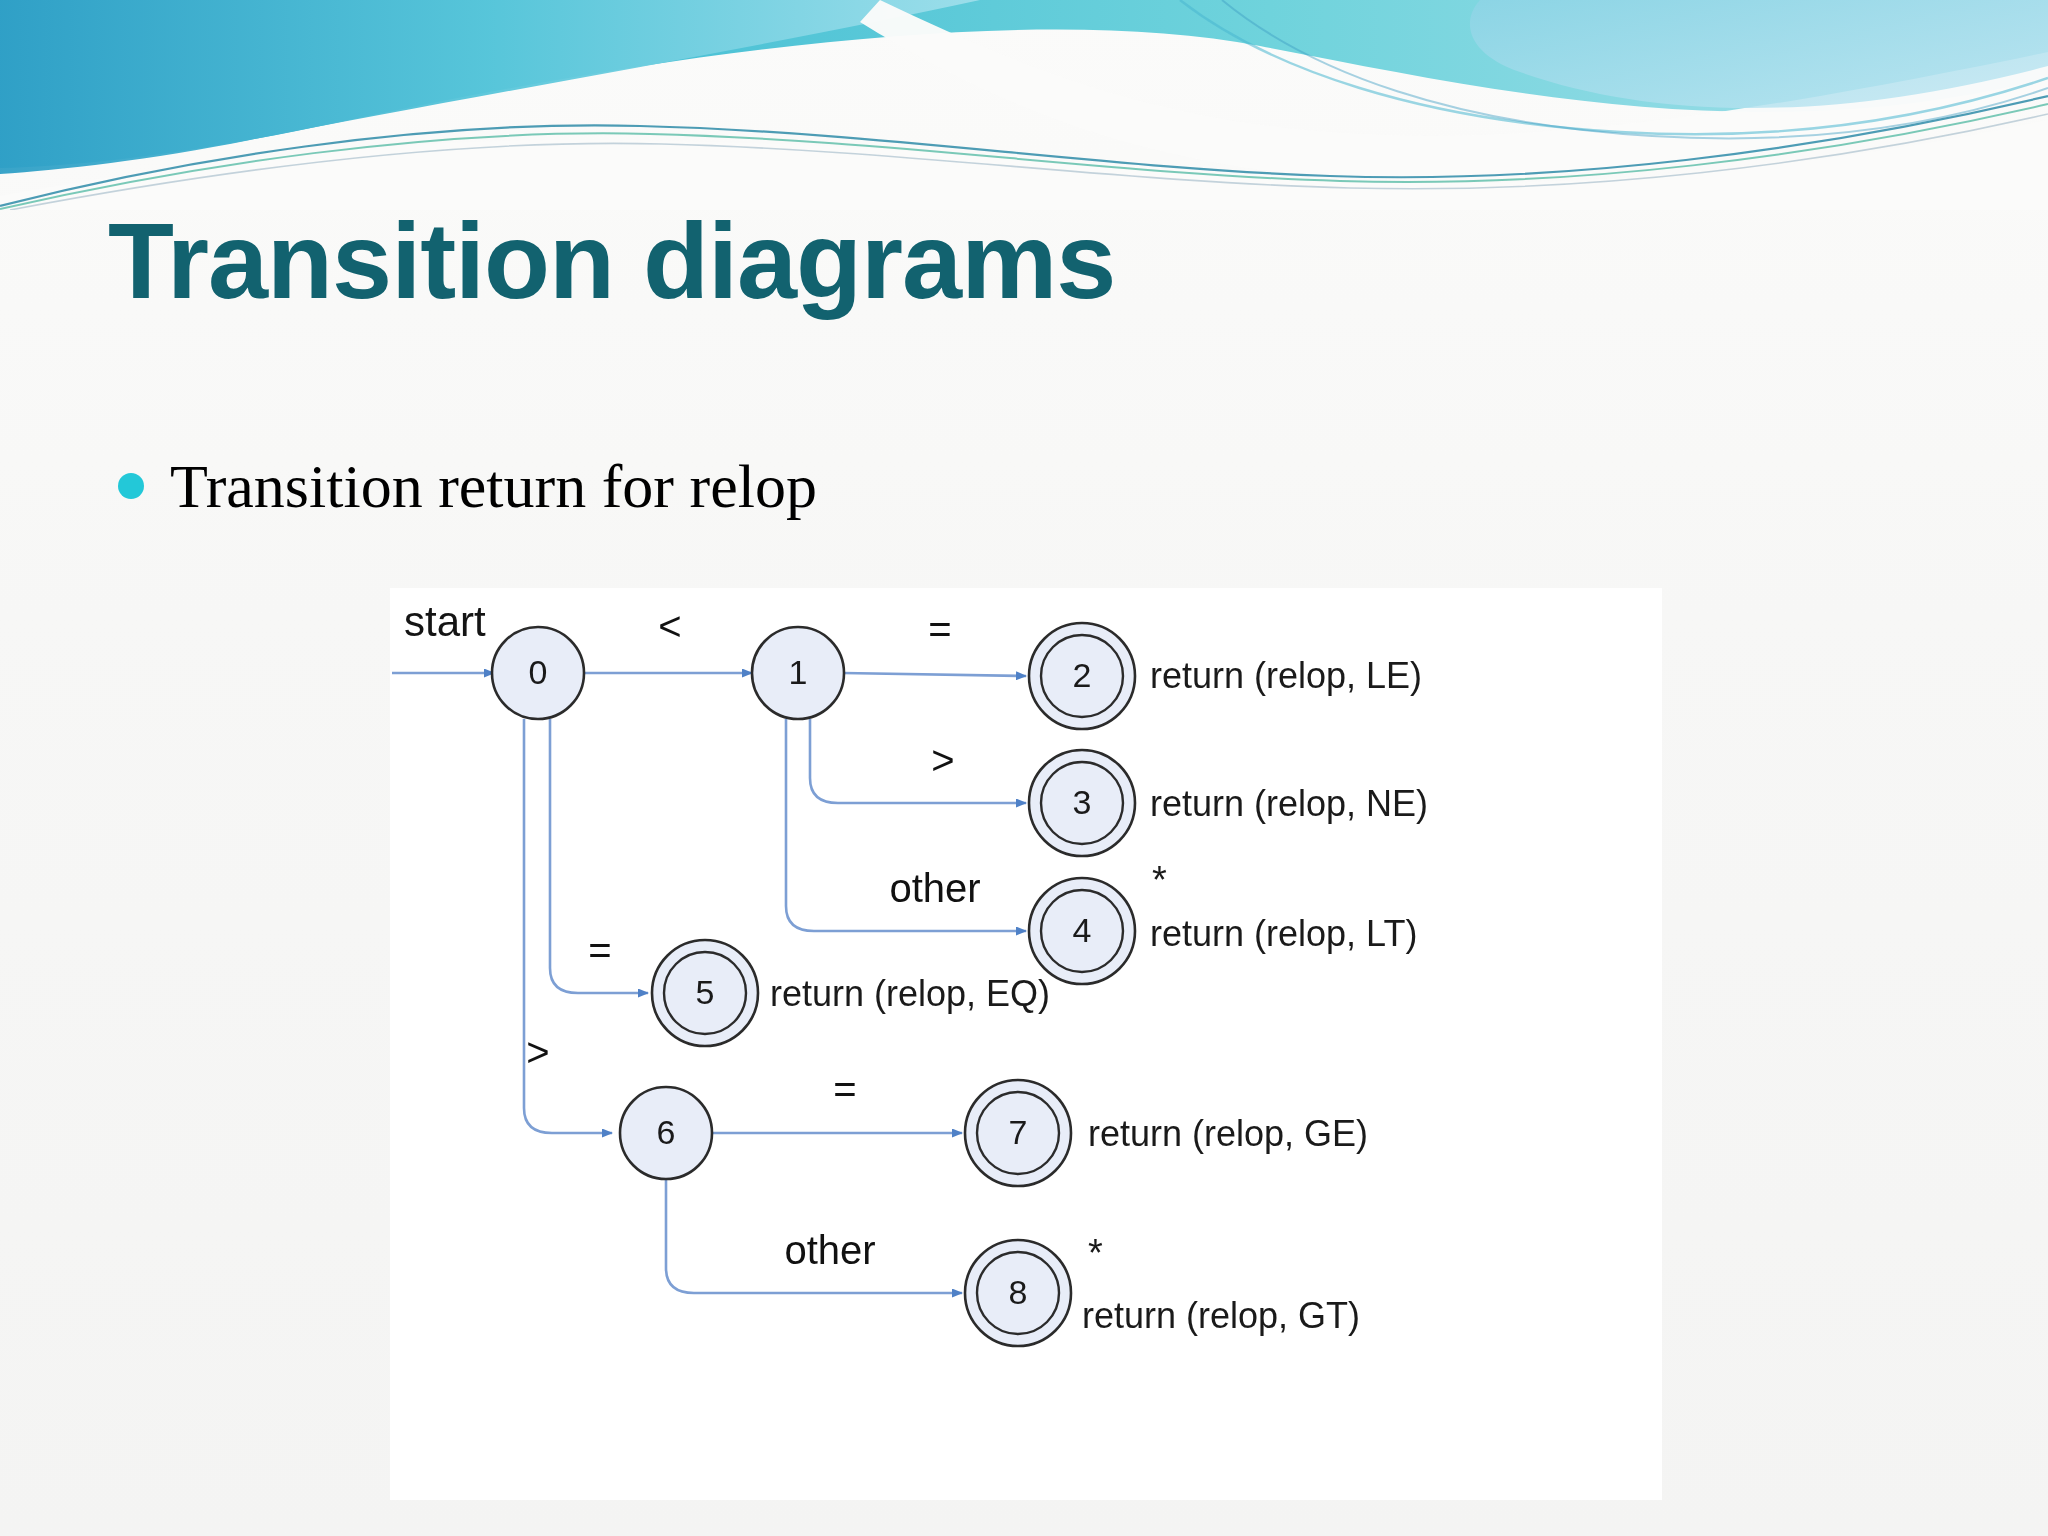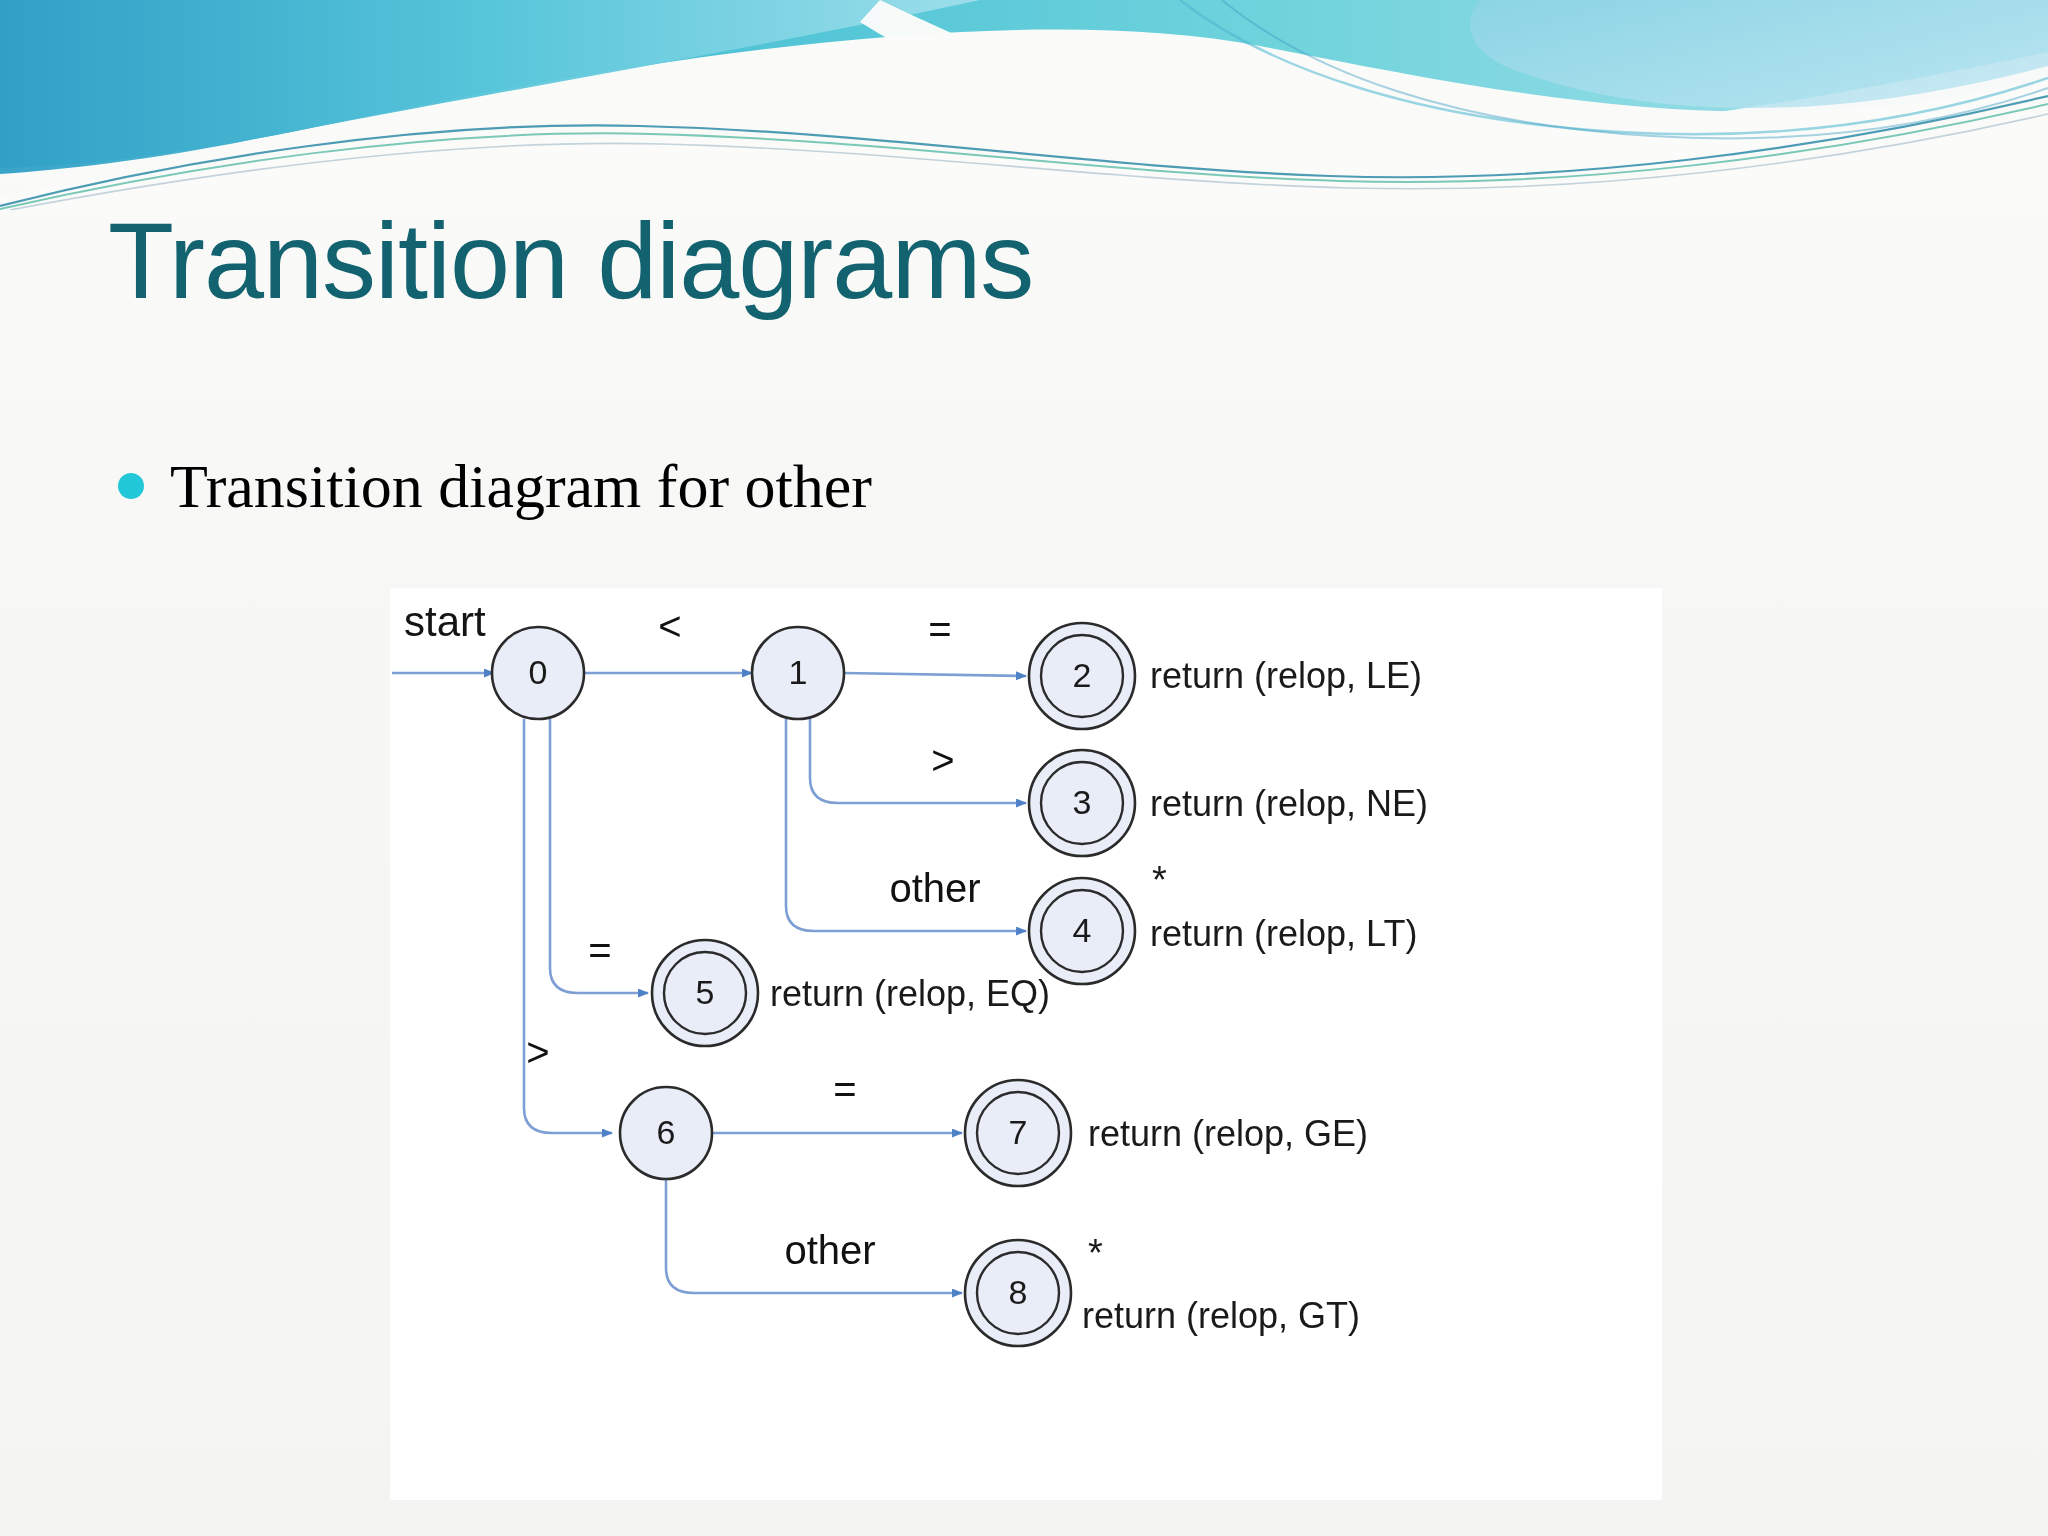--- a/index.html
+++ b/index.html
@@ -34,21 +34,21 @@
     z-index: 0;
   }
 
   
   #page-title {
     position: absolute;
     left: 108px;
     top: 198px;
     font-family: "Liberation Sans", sans-serif;
     font-size: 108px;
-    font-weight: 400;
+    font-weight: 700;
     color: #12626f;
     letter-spacing: -1px;
     white-space: nowrap;
     z-index: 5;
   }
 
   
   #bullet-row {
     position: absolute;
     left: 118px;
@@ -159,21 +159,21 @@
 
     <path d="M1180,0 C1270,70 1420,120 1620,132 C1790,142 1930,118 2048,78" fill="none" stroke="#49b6cf" stroke-width="2.4" opacity="0.55"></path>
     <path d="M1222,0 C1312,74 1456,124 1652,136 C1816,146 1944,124 2048,88" fill="none" stroke="#3f9ec4" stroke-width="2" opacity="0.45"></path>
   </svg>
 </div>
 
 <div id="page-title">Transition diagrams</div>
 
 <div id="bullet-row">
   <span id="bullet-dot"></span>
-  <span id="bullet-text">Transition diagram for other</span>
+  <span id="bullet-text">Transition return for relop</span>
 </div>
 
 <div id="diagram-panel">
   <svg id="diagram-svg" viewBox="0 0 1272 912">
     <defs>
       <marker id="arw" markerWidth="11" markerHeight="9" refX="10" refY="4.5" orient="auto" markerUnits="userSpaceOnUse">
         <path d="M0,0 L11,4.5 L0,9 Z" fill="#4f81c7"></path>
       </marker>
     </defs>
 

